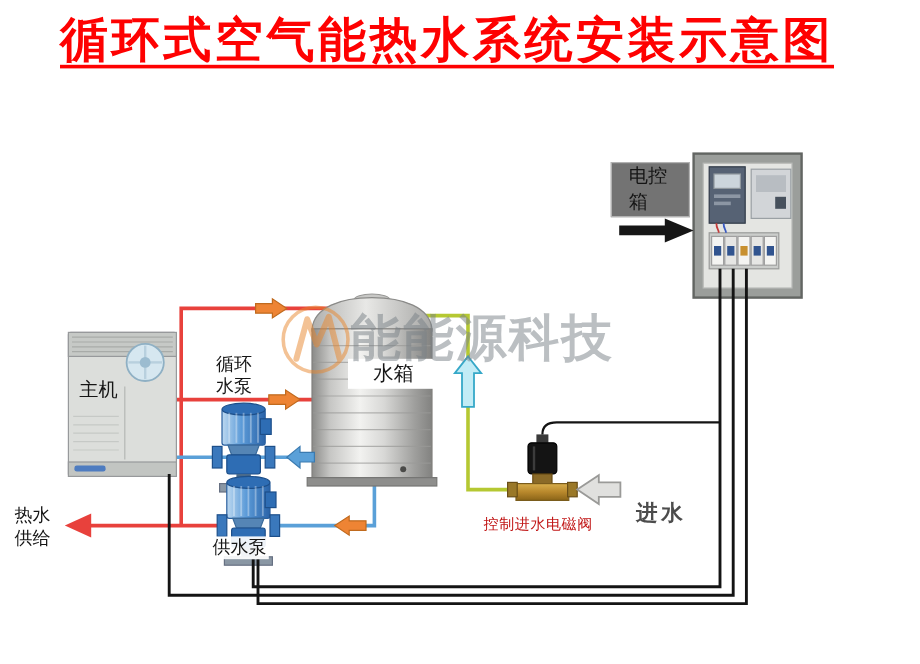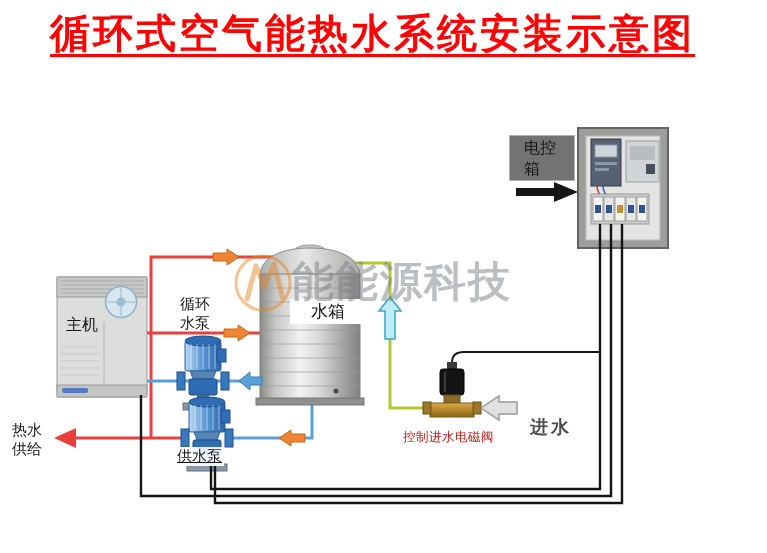--- a/index.html
+++ b/index.html
@@ -10,21 +10,21 @@
          letter-spacing:3px;color:#fe0101;text-decoration:underline;
          text-decoration-thickness:3px;text-underline-offset:7px;white-space:nowrap;}
   .diagram-svg{position:absolute;left:0;top:0;}
   .lbl{position:absolute;color:#151515;}
   .lbl-ctrlbox{left:509px;top:135px;width:36px;font-size:16px;line-height:21px;
                background:#737373;border:1px solid #b2b2b2;padding:1px 14px;}
   .lbl-power{left:552px;top:284px;width:106px;font-size:15px;line-height:20px;text-align:center;}
   .lbl-host{left:66px;top:315px;font-size:16px;font-family:Liberation Serif, serif;}
   .lbl-circ{left:176px;top:294px;width:34px;font-size:15px;line-height:19px;text-align:right;}
   .lbl-tank{left:290px;top:299px;width:44px;font-size:17px;background:#fff;text-align:center;padding:1px 16px;}
-  .lbl-supply{left:175px;top:447px;font-size:15px;background:rgba(255,255,255,.92);padding:0 2px;text-decoration:underline;}
+  .lbl-supply{left:175px;top:447px;font-size:15px;background:rgba(255,255,255,.92);padding:0 2px;}
   .lbl-valve{left:403px;top:429px;font-size:12.5px;font-weight:normal;color:#c11616;letter-spacing:.5px;}
   .lbl-inlet{left:530px;top:399px;font-size:18px;font-weight:bold;color:#4c4c4c;letter-spacing:3px;margin-top:16px;}
   .lbl-hot{left:12px;top:420px;width:32px;font-size:15px;line-height:19px;}
   .watermark{position:absolute;left:292px;top:254px;font-size:42px;font-weight:bold;
              letter-spacing:2px;color:rgba(120,128,134,.5);white-space:nowrap;}
 </style>
 </head>
 <body>
 
 <div class="canvas">

